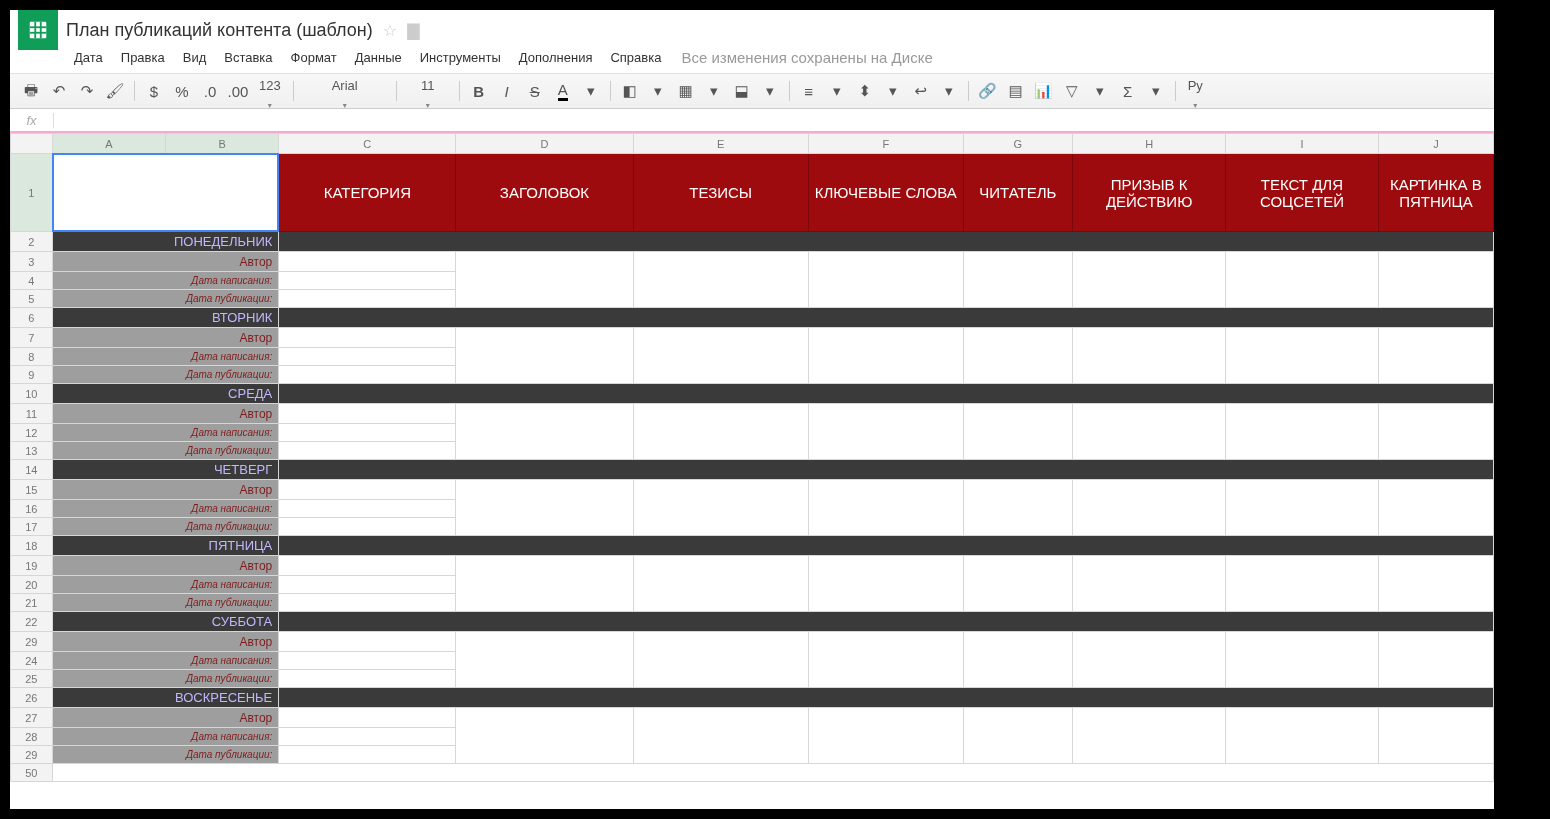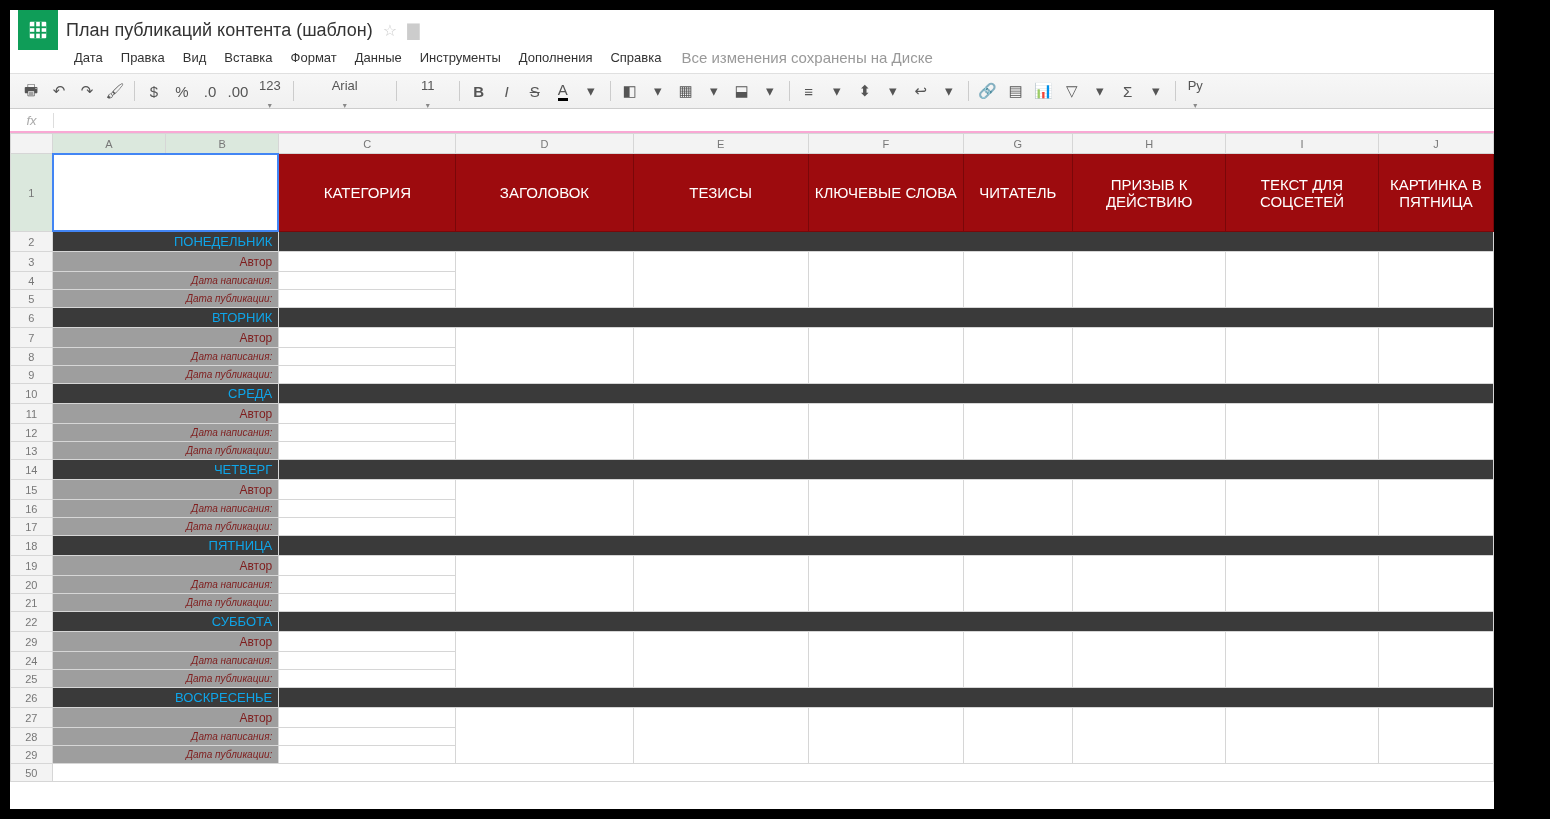--- a/index.html
+++ b/index.html
@@ -34,21 +34,21 @@
 .colhdr th.sel { background: #dbe8dd; }
 .rowhdr { background: #f3f3f3; color: #777; text-align: center; width: 44px; font-weight: normal; }
 .rowhdr.sel { background: #dbe8dd; }
 
 .corner { width:44px; height:20px; background:#f3f3f3; }
 .hdr-red { background: #9d0b0e; color: #fff; text-align: center; font-size: 15px; font-weight: normal; height: 78px; vertical-align: middle; border-color: #7a0709 !important; }
 .blankAB { background: #fff; }
 .sel-cell { position: relative; }
 .sel-cell::after { content:""; position:absolute; inset:-1px; border:2px solid #4285f4; pointer-events:none; }
 
-.dayrow td.lab { background: #3a3a3a; color: #0ea5e9; text-align:right; padding-right:6px; font-size:13px; height:20px; }
+.dayrow td.lab { background: #3a3a3a; color: #c4b5fd; text-align:right; padding-right:6px; font-size:13px; height:20px; }
 .dayrow td.rest { background: #3a3a3a; }
 .subrow td.lab { background: #9e9e9e; color:#7f1d1d; text-align:right; padding-right:6px; font-size:12px; height:20px; }
 .subrow td.cell { background:#fff; height:20px; }
 .subrow.small td.lab { font-size:10px; height:18px;font-style:italic; }
 .subrow.small td.cell { height:18px; }
 .emptyrow td { height:18px; }
 </style>
 </head>
 <body>
 <div class="frame">

